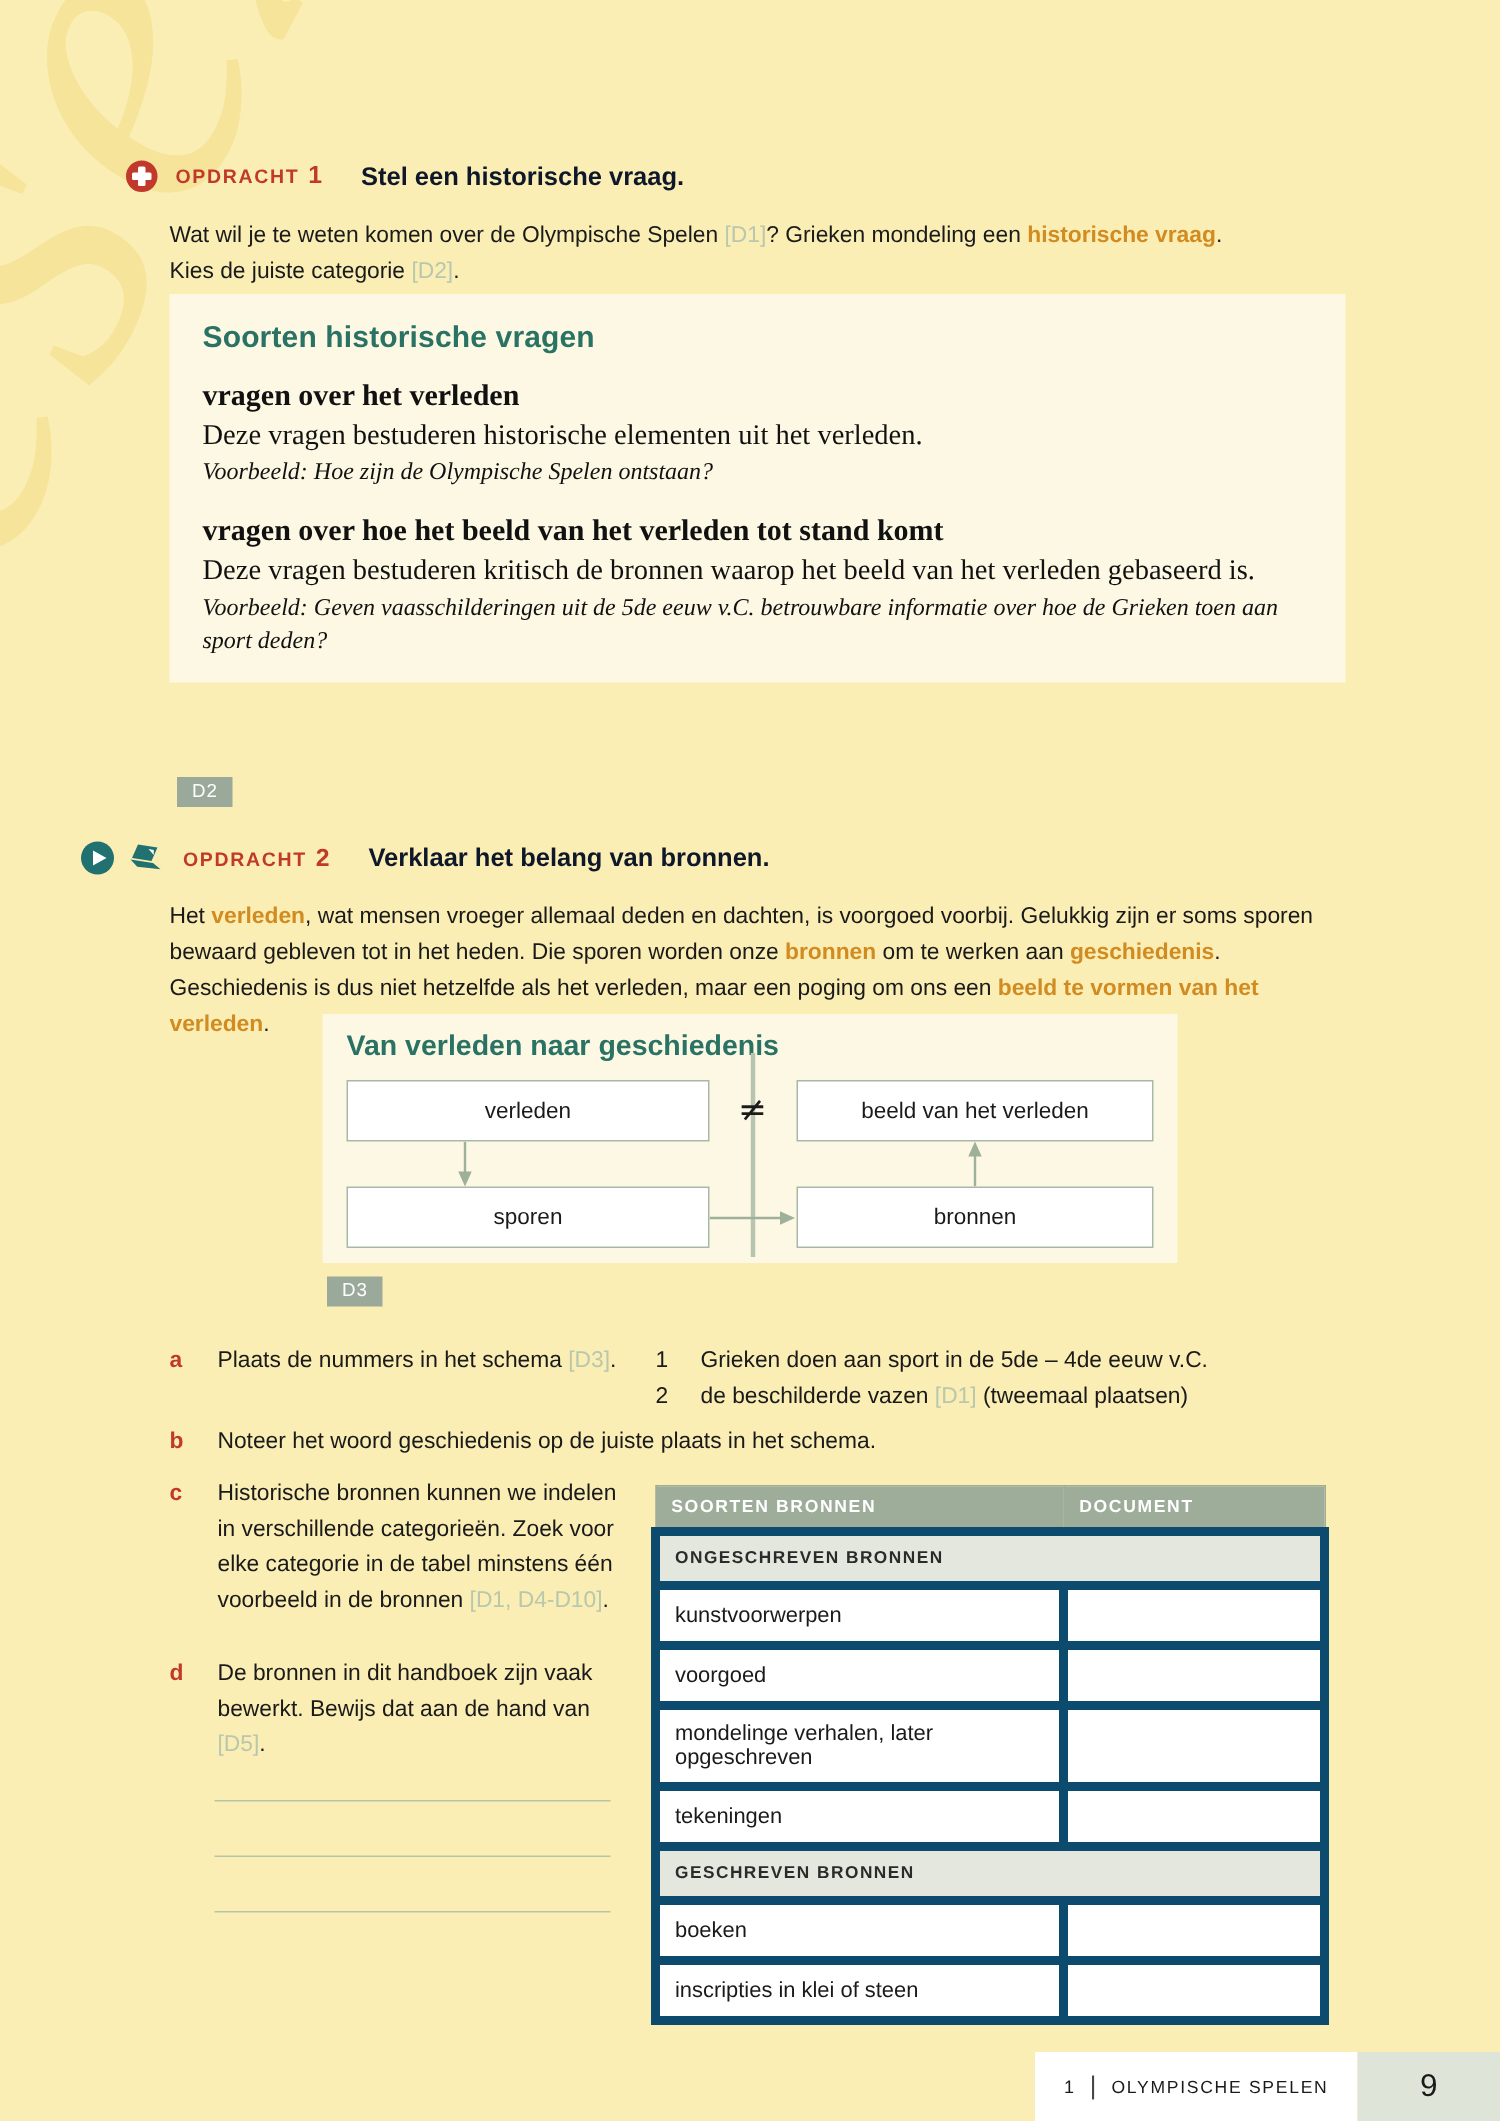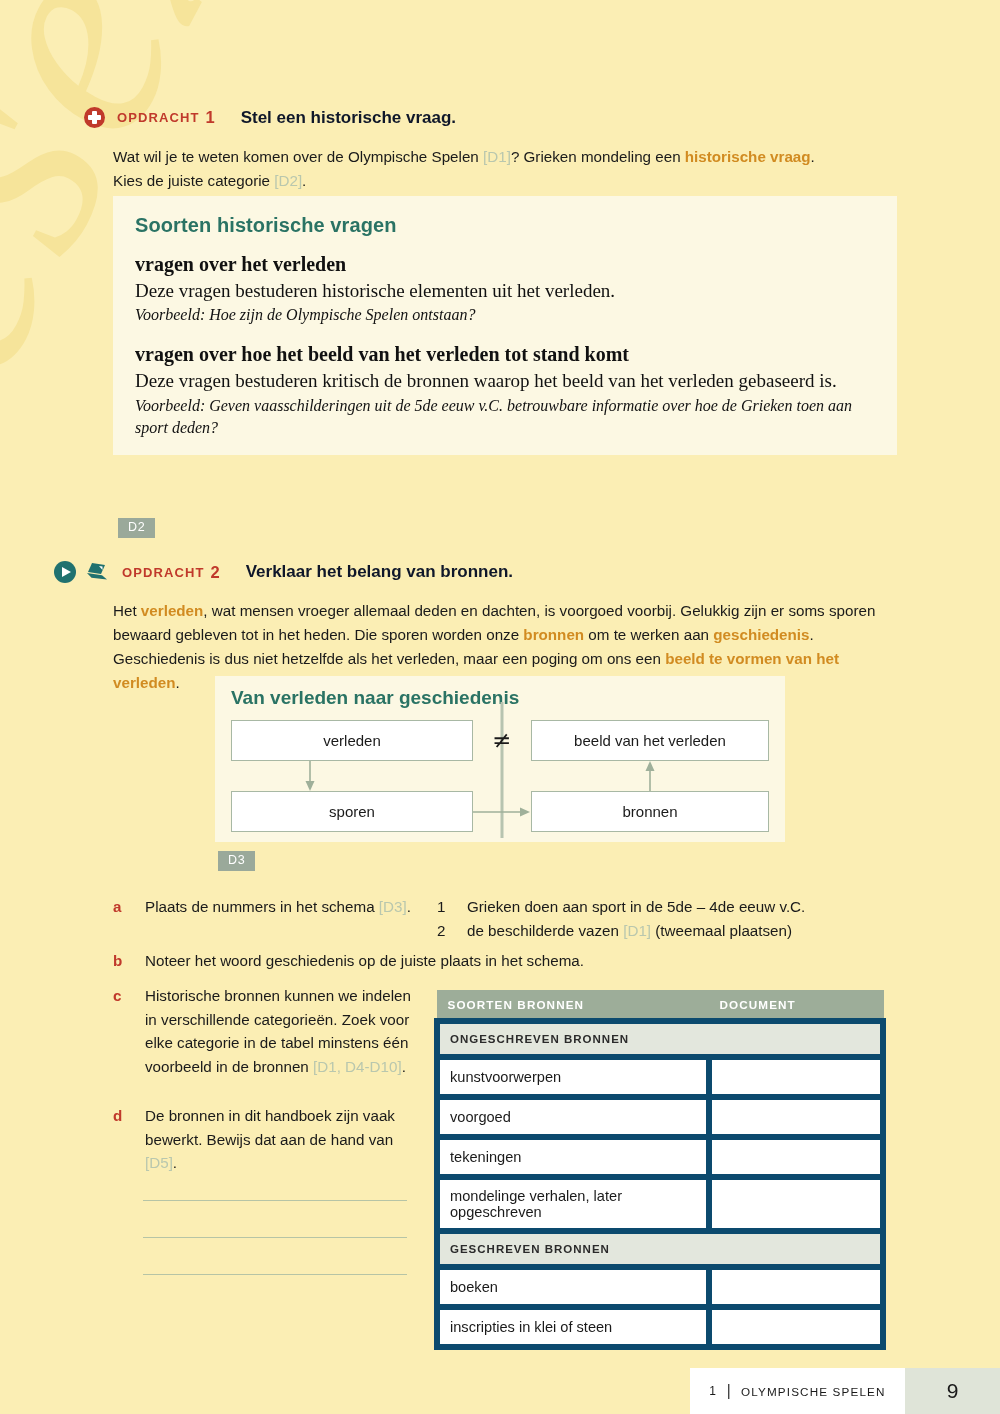--- a/index.html
+++ b/index.html
@@ -433,25 +433,25 @@
       </tr>
       <tr>
         <td>kunstvoorwerpen</td>
         <td class="blank"></td>
       </tr>
       <tr>
         <td>voorgoed</td>
         <td class="blank"></td>
       </tr>
       <tr>
+        <td>mondelinge verhalen, later opgeschreven</td>
+        <td class="blank"></td>
+      </tr>
+      <tr>
         <td>tekeningen</td>
-        <td class="blank"></td>
-      </tr>
-      <tr>
-        <td>mondelinge verhalen, later opgeschreven</td>
         <td class="blank"></td>
       </tr>
       <tr>
         <td class="subhead" colspan="2">GESCHREVEN BRONNEN</td>
       </tr>
       <tr>
         <td>boeken</td>
         <td class="blank"></td>
       </tr>
       <tr>

